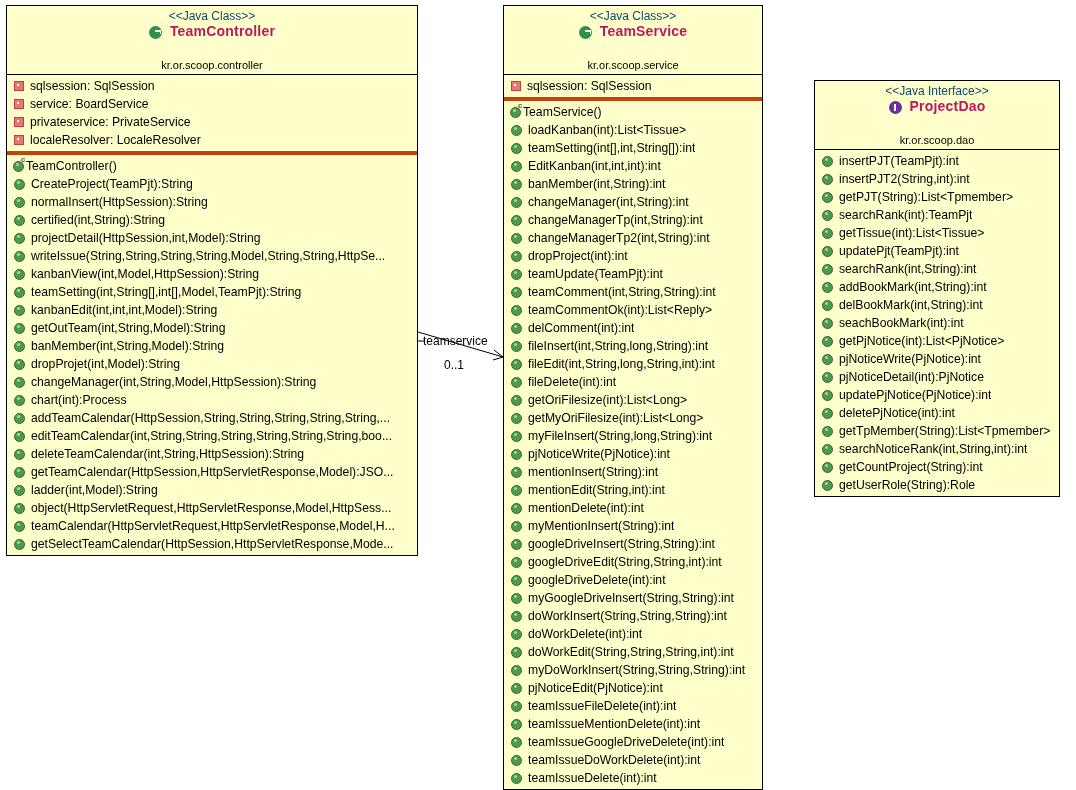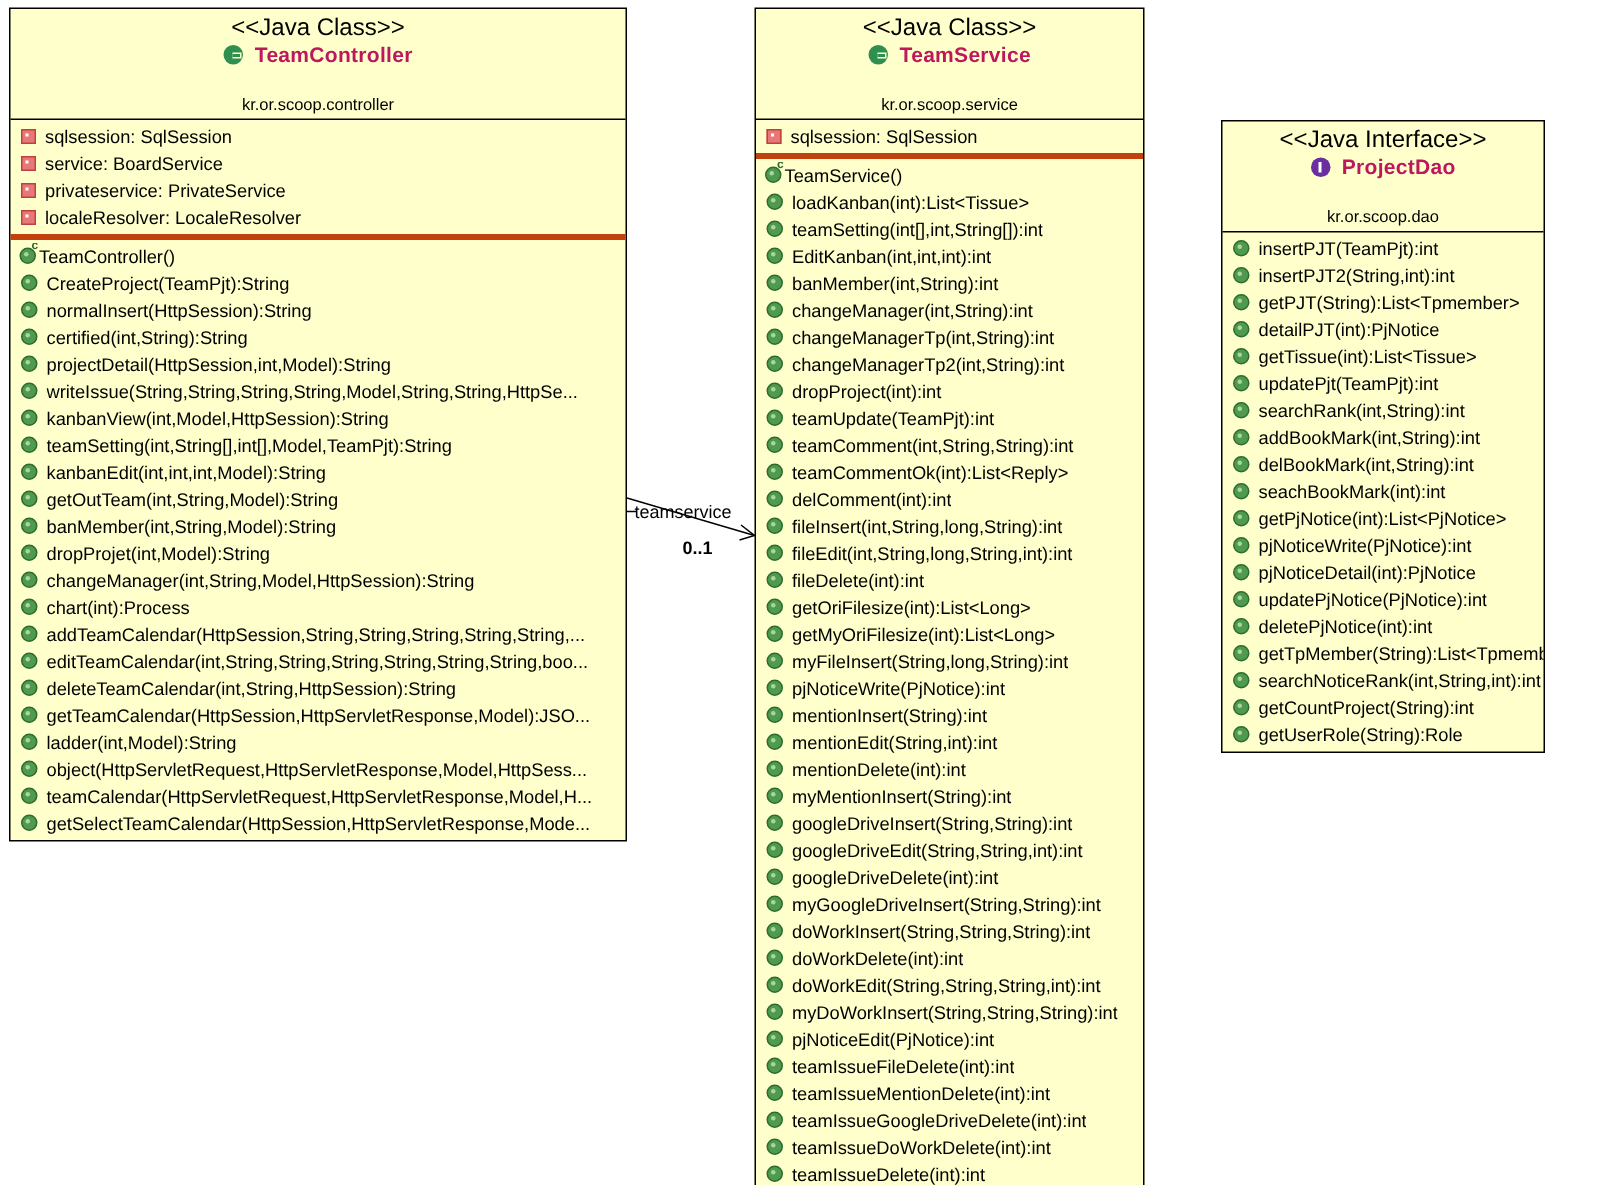--- a/index.html
+++ b/index.html
@@ -20,22 +20,22 @@
     background: #ffffcc;
     box-sizing: border-box;
   }
   .uml-header {
     border-bottom: 1px solid #000000;
     padding: 4px 4px 3px 4px;
     text-align: center;
     line-height: 1.12;
   }
   .stereotype {
-    font-size: 16px;
-    color: #000000;
+    font-size: 12px;
+    color: #0c4a6e;
     letter-spacing: 0px;
   }
   .classname-row {
     display: flex;
     align-items: center;
     justify-content: center;
     gap: 3px;
     margin-top: 1px;
   }
   .classname {
@@ -496,21 +496,21 @@
         <span class="ico ico-method"></span>
         <span class="mlabel">teamIssueDoWorkDelete(int):int</span>
       </div>
     <div class="member">
         <span class="ico ico-method"></span>
         <span class="mlabel">teamIssueDelete(int):int</span>
       </div>
   </div>
 </div>
 
-<div class="uml-box" id="box-project-dao" style="left:814px; top:80px; width:216px;">
+<div class="uml-box" id="box-project-dao" style="left:814px; top:80px; width:246px;">
   <div class="uml-header">
     <div class="stereotype">&lt;&lt;Java Interface&gt;&gt;</div>
     <div class="classname-row">
       <span class="ico ico-interface">
         <span class="ibar"></span>
       </span>
       <span class="classname">ProjectDao</span>
     </div>
     <div class="package">kr.or.scoop.dao</div>
   </div>
@@ -522,21 +522,21 @@
     <div class="member">
         <span class="ico ico-method"></span>
         <span class="mlabel">insertPJT2(String,int):int</span>
       </div>
     <div class="member">
         <span class="ico ico-method"></span>
         <span class="mlabel">getPJT(String):List&lt;Tpmember&gt;</span>
       </div>
     <div class="member">
         <span class="ico ico-method"></span>
-        <span class="mlabel">detailPJT(int):PjNotice</span>
+        <span class="mlabel">searchRank(int):TeamPjt</span>
       </div>
     <div class="member">
         <span class="ico ico-method"></span>
         <span class="mlabel">getTissue(int):List&lt;Tissue&gt;</span>
       </div>
     <div class="member">
         <span class="ico ico-method"></span>
         <span class="mlabel">updatePjt(TeamPjt):int</span>
       </div>
     <div class="member">
@@ -593,13 +593,13 @@
       </div>
   </div>
 </div>
 
 <svg class="assoc-layer">
   <line x1="418" y1="332" x2="503" y2="357" stroke="#000000" stroke-width="1"></line>
   <polyline points="494,350 503,357 493,360" fill="none" stroke="#000000" stroke-width="1"></polyline>
   <line x1="418" y1="341" x2="424" y2="341" stroke="#000000" stroke-width="1"></line>
 </svg>
 <div class="assoc-label" style="left:423px; top:334px;">teamservice</div>
-<div class="assoc-label" style="left:455px; top:358px;font-weight:bold;">0..1</div>
+<div class="assoc-label" style="left:444px; top:358px;">0..1</div>
 
 </body></html>

